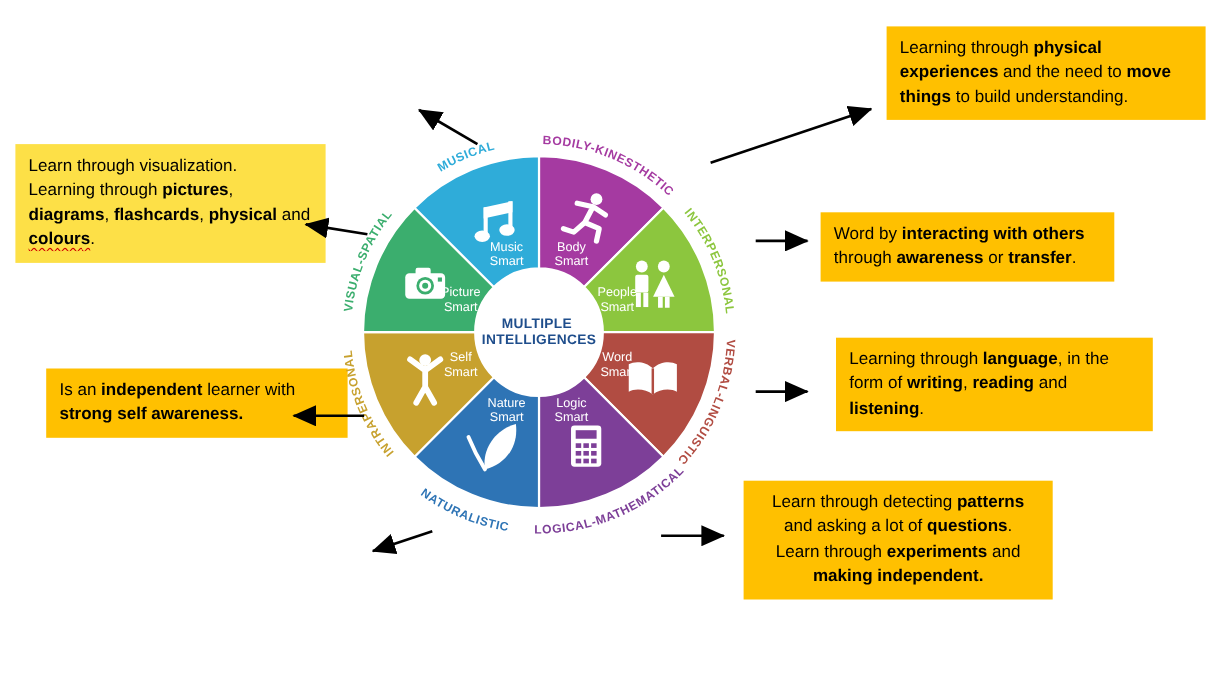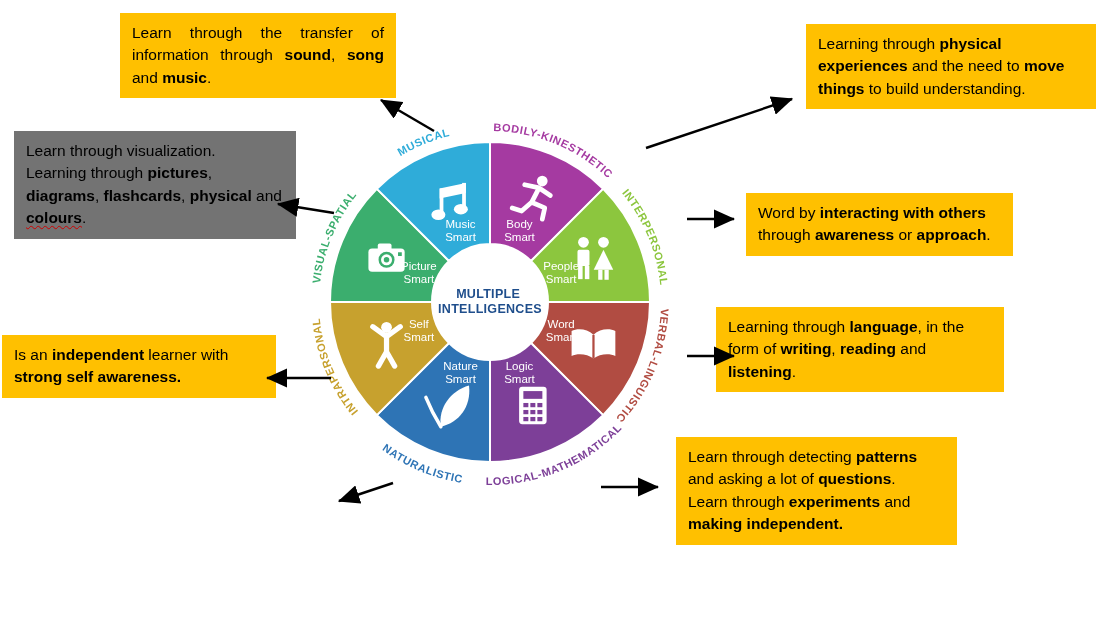--- a/index.html
+++ b/index.html
@@ -6,52 +6,49 @@
   #canvas{position:relative;width:1100px;height:636px;background:#fff;overflow:hidden;
           font-family:"Liberation Sans",sans-serif;color:#000;}
   .callout{position:absolute;padding:9px 12px;font-size:15.5px;line-height:1.45;}
   .callout p{margin:0;}
   .b{font-weight:bold;}
   .squiggle{text-decoration:underline;text-decoration-style:wavy;text-decoration-color:#d00000;text-decoration-thickness:1px;text-underline-offset:2px;}
   #callout-musical{left:120px;top:13px;width:252px;text-align:justify;}
   #callout-bodily-kinesthetic{left:806px;top:24px;width:266px;}
   #callout-visual-spatial{left:14px;top:131px;width:258px;}
   #callout-interpersonal{left:746px;top:193px;width:243px;}
-  #callout-verbal-linguistic{left:716px;top:307px;width:264px;}
+  #callout-verbal-linguistic{left:760px;top:307px;width:264px;}
   #callout-intrapersonal{left:2px;top:335px;width:250px;}
   #callout-logical-mathematical{left:676px;top:437px;width:257px;}
   #callout-naturalistic{left:116px;top:513px;width:256px;}
   #wheel{position:absolute;left:280px;top:92px;}
   #arrows{position:absolute;left:0;top:0;pointer-events:none;}
   .center-text{font-weight:bold;font-size:12.5px;text-anchor:middle;letter-spacing:0.3px;}
 </style>
 </head>
 <body>
 
 <div id="canvas">
 
-  <div class="callout" id="callout-musical" style="background: rgb(255, 192, 0);">
-    <p><span>Learn through the transfer of information through </span><span class="b">sound</span><span>, </span><span class="b">song</span><span> and </span><span class="b">music</span><span>.</span></p>
-  </div>
   <div class="callout" id="callout-bodily-kinesthetic" style="background: rgb(255, 192, 0);">
     <p><span>Learning through </span><span class="b">physical experiences</span><span> and the need to </span><span class="b">move things</span><span> to build understanding.</span></p>
   </div>
-  <div class="callout" id="callout-visual-spatial" style="background: #737373;">
+  <div class="callout" id="callout-visual-spatial" style="background: #fde047;">
     <p><span>Learn through visualization.</span><br><span>Learning through </span><span class="b">pictures</span><span>, </span><span class="b">diagrams</span><span>, </span><span class="b">flashcards</span><span>, </span><span class="b">physical</span><span> and </span><span class="b squiggle">colours</span><span>.</span></p>
   </div>
   <div class="callout" id="callout-interpersonal" style="background: rgb(255, 192, 0);">
-    <p><span>Word by </span><span class="b">interacting with others</span><span> through </span><span class="b">awareness</span><span> or </span><span class="b">approach</span><span>.</span></p>
+    <p><span>Word by </span><span class="b">interacting with others</span><span> through </span><span class="b">awareness</span><span> or </span><span class="b">transfer</span><span>.</span></p>
   </div>
   <div class="callout" id="callout-verbal-linguistic" style="background: rgb(255, 192, 0);">
     <p><span>Learning through </span><span class="b">language</span><span>, in the form of </span><span class="b">writing</span><span>, </span><span class="b">reading</span><span> and </span><span class="b">listening</span><span>.</span></p>
   </div>
-  <div class="callout" id="callout-intrapersonal" style="background: rgb(255, 192, 0);">
+  <div class="callout" id="callout-intrapersonal" style="background: rgb(255, 192, 0); margin-left: 40px;">
     <p><span>Is an </span><span class="b">independent</span><span> learner with </span><span class="b">strong self awareness.</span></p>
   </div>
-  <div class="callout" id="callout-logical-mathematical" style="background: rgb(255, 192, 0);">
+  <div class="callout" id="callout-logical-mathematical" style="background: rgb(255, 192, 0); text-align: center;">
     <p><span>Learn through detecting </span><span class="b">patterns</span><span> and asking a lot of </span><span class="b">questions</span><span>.</span><br><span>Learn through </span><span class="b">experiments</span><span> and </span><span class="b">making independent.</span></p>
   </div>
 
   <svg id="wheel" width="420" height="420" viewBox="0 0 420 420">
     <defs id="arc-defs">
         <path d="M-41.37,-165.92 A171,171 0 0 1 146.58,-88.07" id="arc0" fill="none"></path>
         <path d="M88.07,-146.58 A171,171 0 0 1 165.92,41.37" id="arc1" fill="none"></path>
         <path d="M165.92,-41.37 A171,171 0 0 1 88.07,146.58" id="arc2" fill="none"></path>
         <path d="M-44.27,177.56 A183,183 0 0 0 156.86,94.25" id="arc3" fill="none"></path>
         <path d="M-156.86,94.25 A183,183 0 0 0 44.27,177.56" id="arc4" fill="none"></path>

